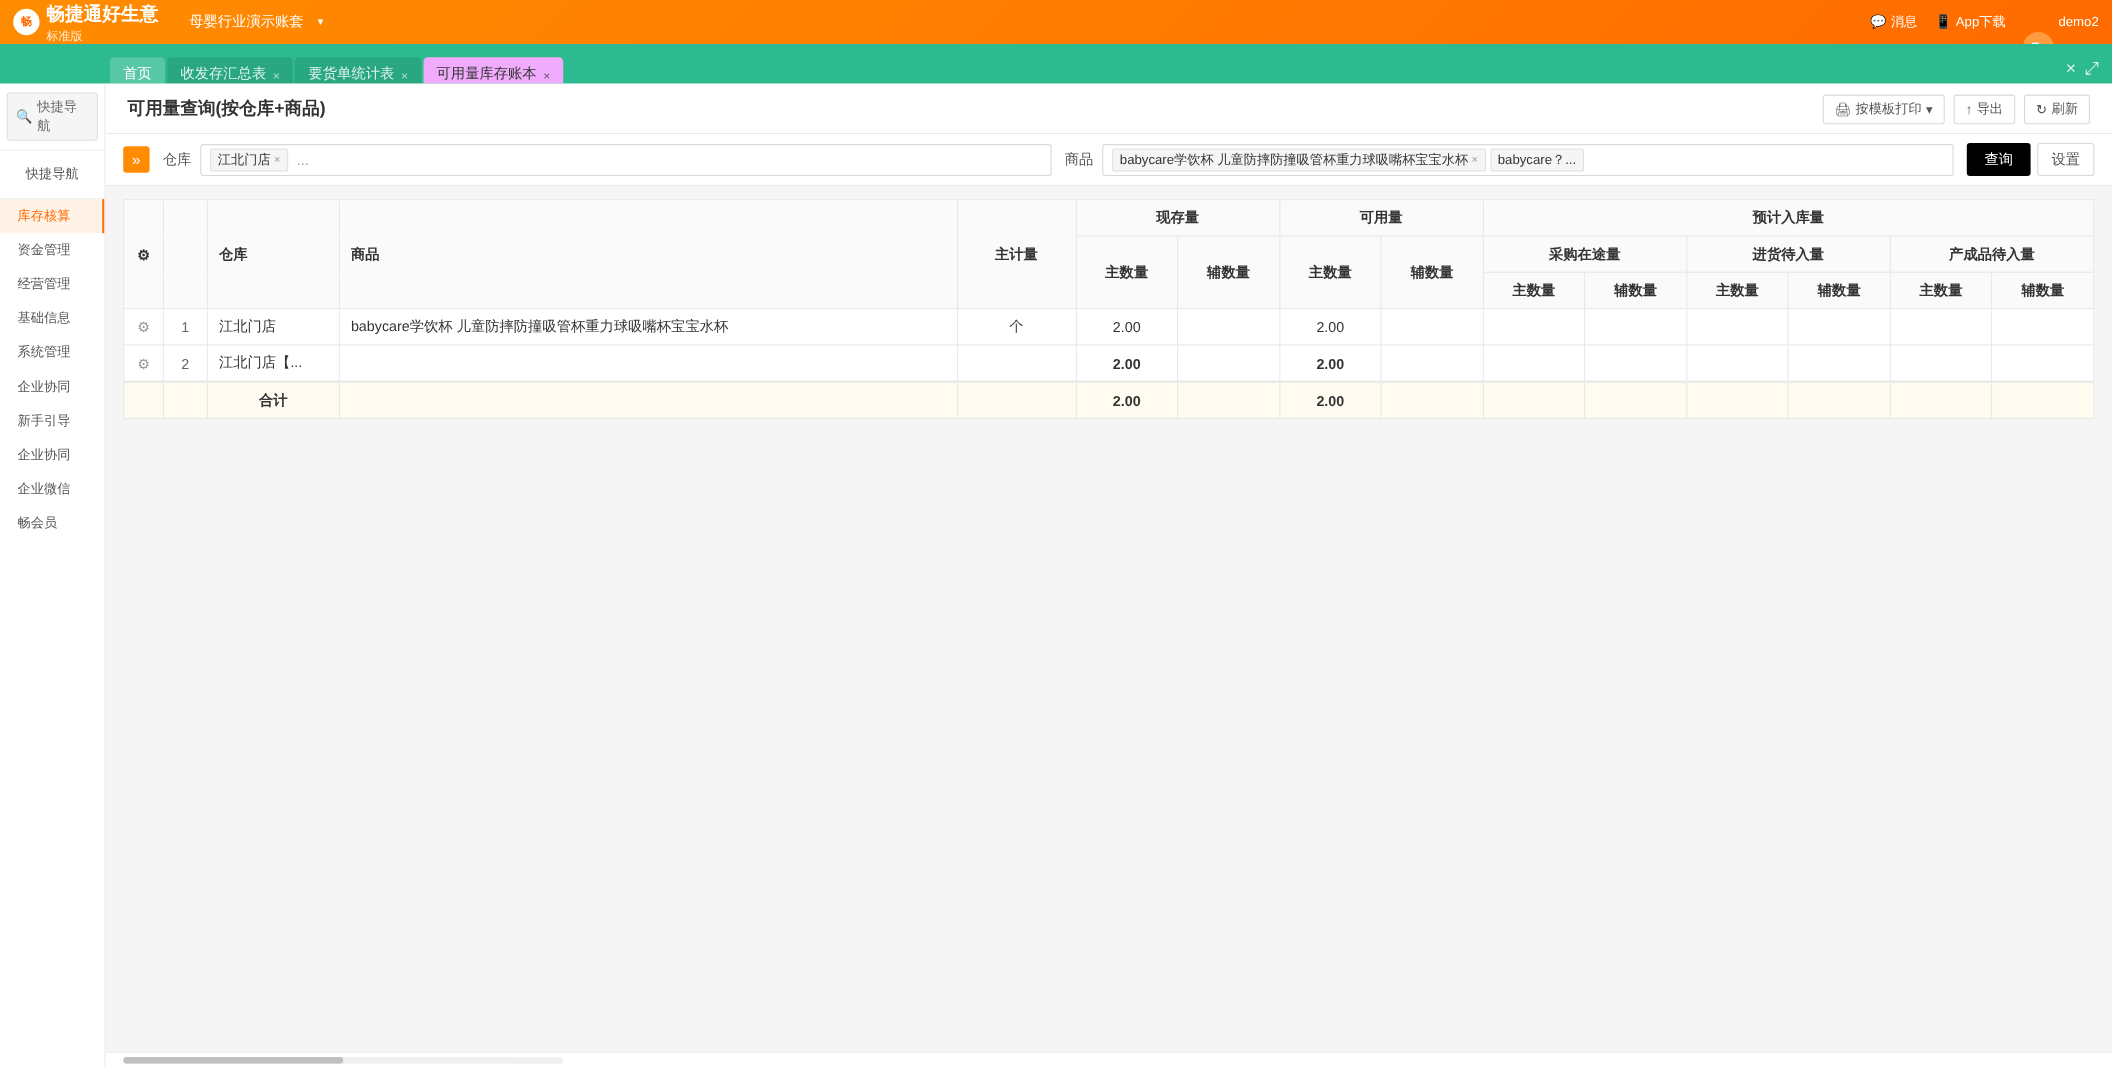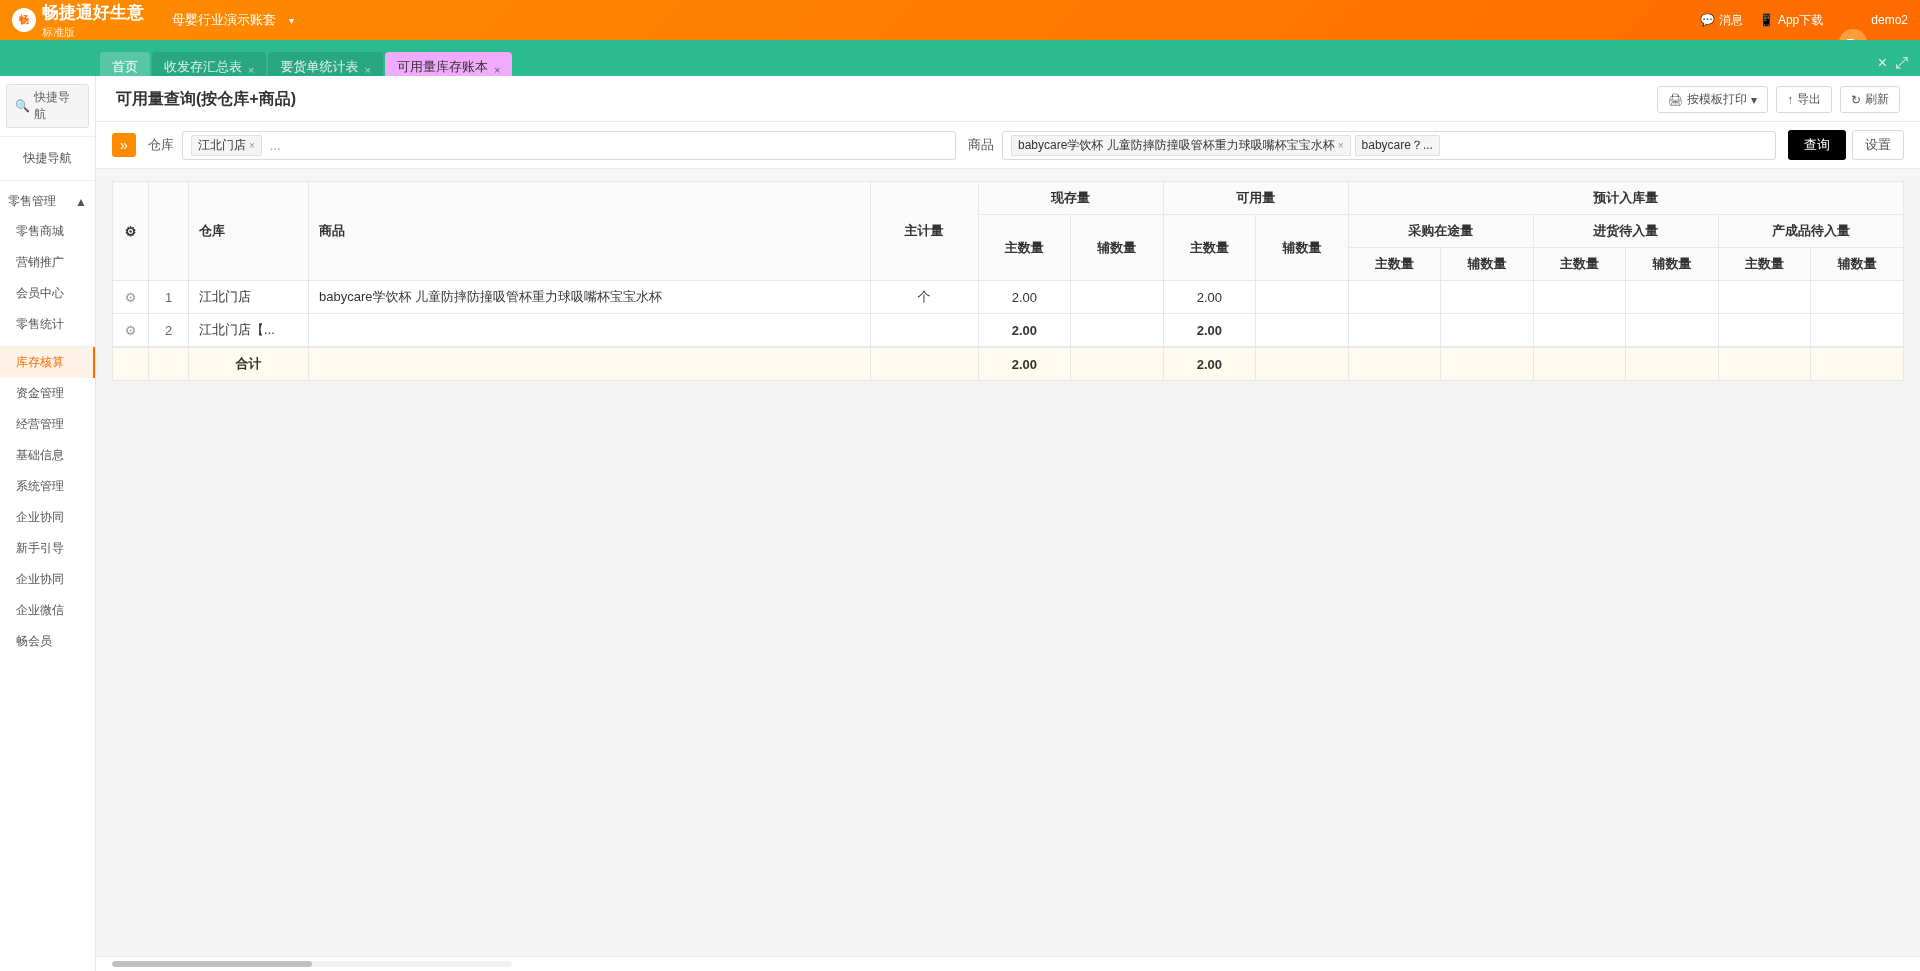--- a/index.html
+++ b/index.html
@@ -499,38 +499,20 @@
         <span>快捷导航</span>
       </button>
     </div>
 
     <div class="sidebar-nav">
       <div class="sidebar-nav-item">
         <span>快捷导航</span>
       </div>
     </div>
 
-    <div class="sidebar-section">
-      <div class="sidebar-section-header">
-        <span>零售管理</span>
-        <span>▲</span>
-      </div>
-      <div class="sidebar-item">
-        <span>零售商城</span>
-      </div>
-      <div class="sidebar-item">
-        <span>营销推广</span>
-      </div>
-      <div class="sidebar-item">
-        <span>会员中心</span>
-      </div>
-      <div class="sidebar-item">
-        <span>零售统计</span>
-      </div>
-    </div>
 
 
     <div class="sidebar-item active">
       <span>库存核算</span>
     </div>
     <div class="sidebar-item">
       <span>资金管理</span>
     </div>
     <div class="sidebar-item">
       <span>经营管理</span>

